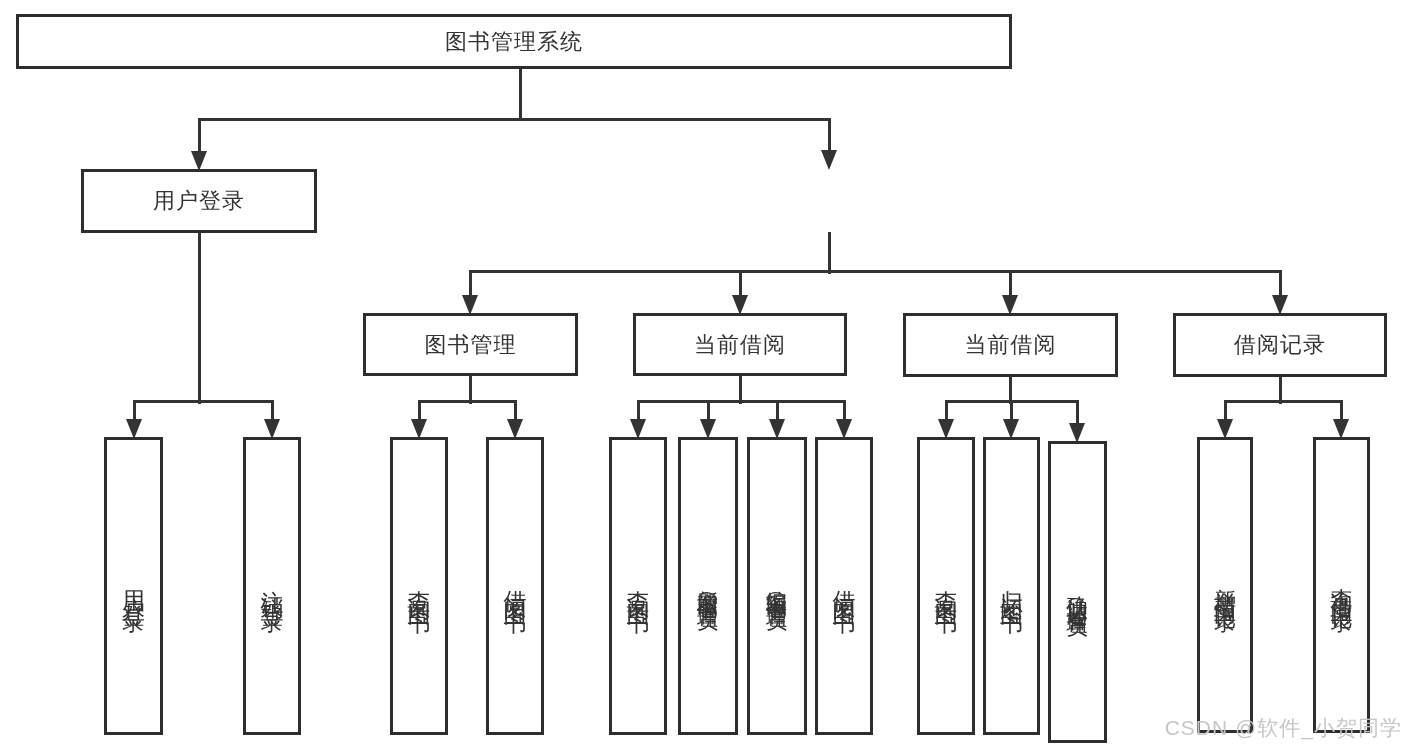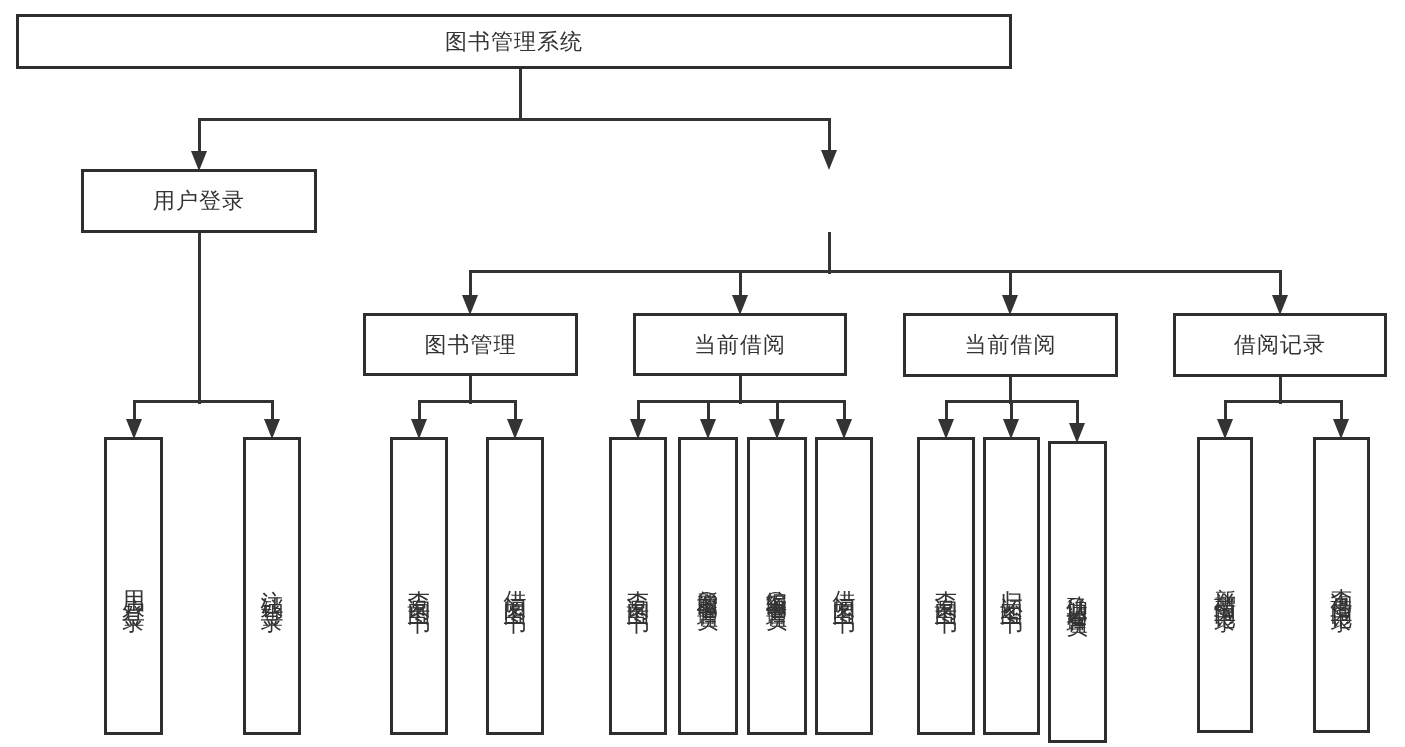--- a/index.html
+++ b/index.html
@@ -184,14 +184,15 @@
   <div class="box leaf" style="left:1048px;top:441px;width:59px;height:302px;">
     <span class="vtext tight">确认归还（管理员）</span>
   </div>
   <div class="box leaf" style="left:1197px;top:437px;width:56px;height:296px;">
     <span class="vtext medium">新增借阅记录</span>
   </div>
   <div class="box leaf" style="left:1313px;top:437px;width:57px;height:296px;">
     <span class="vtext medium">查询借阅记录</span>
   </div>
 
+  <div class="watermark">CSDN @软件_小贺同学</div>
 
 </div>
 
 </body></html>

